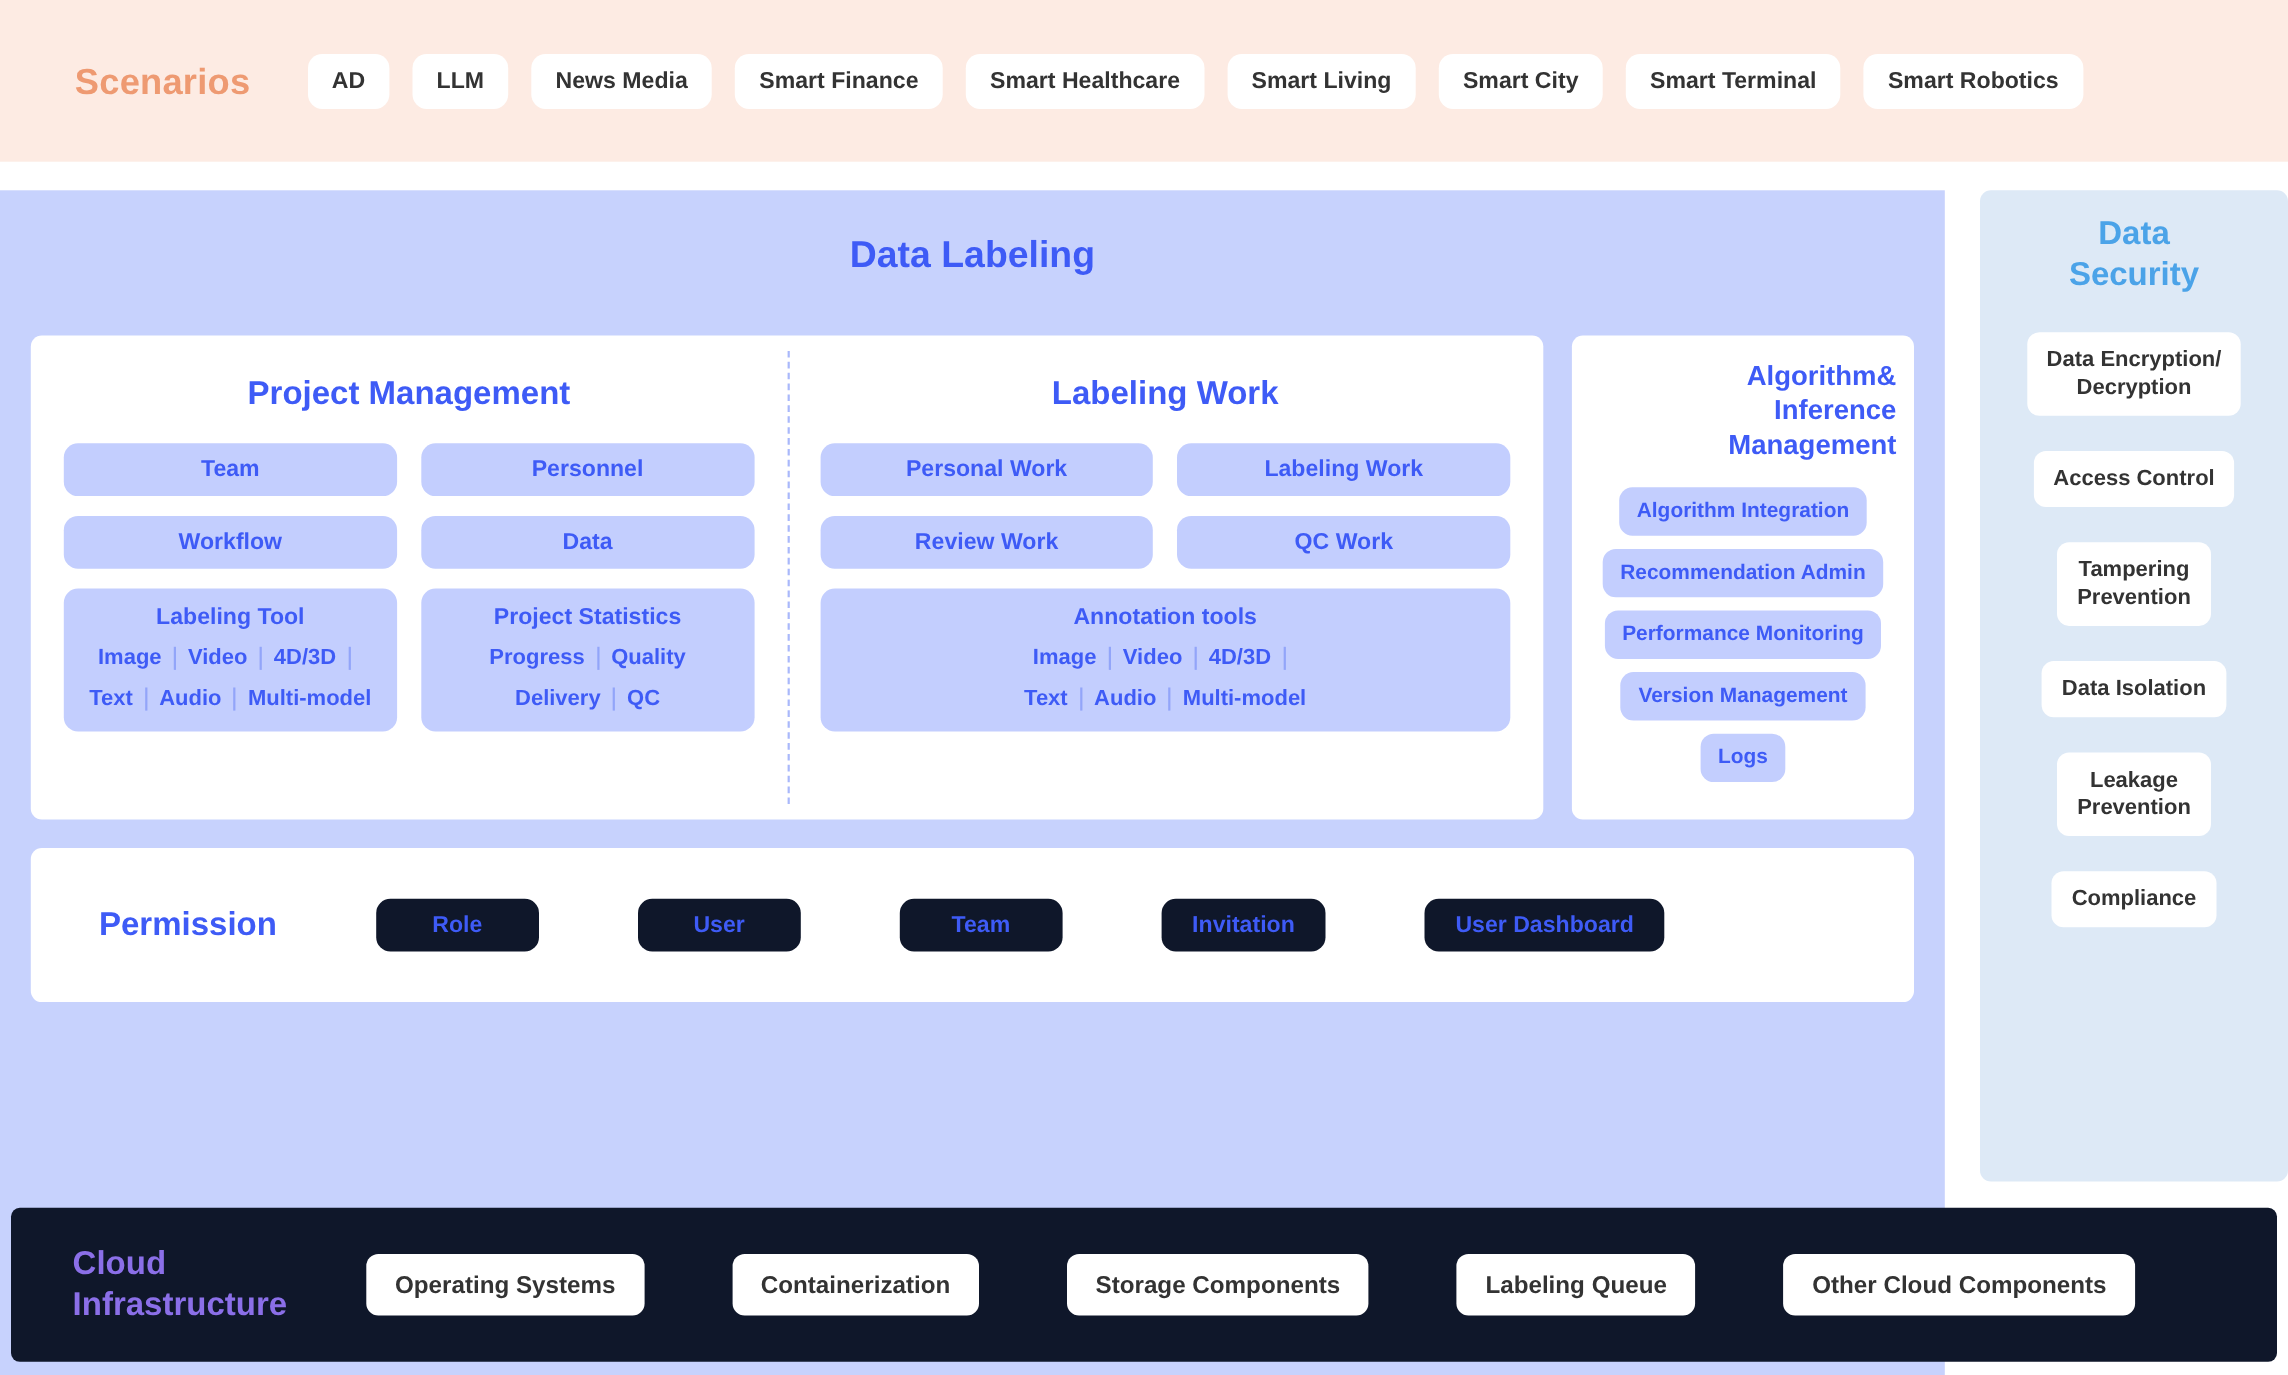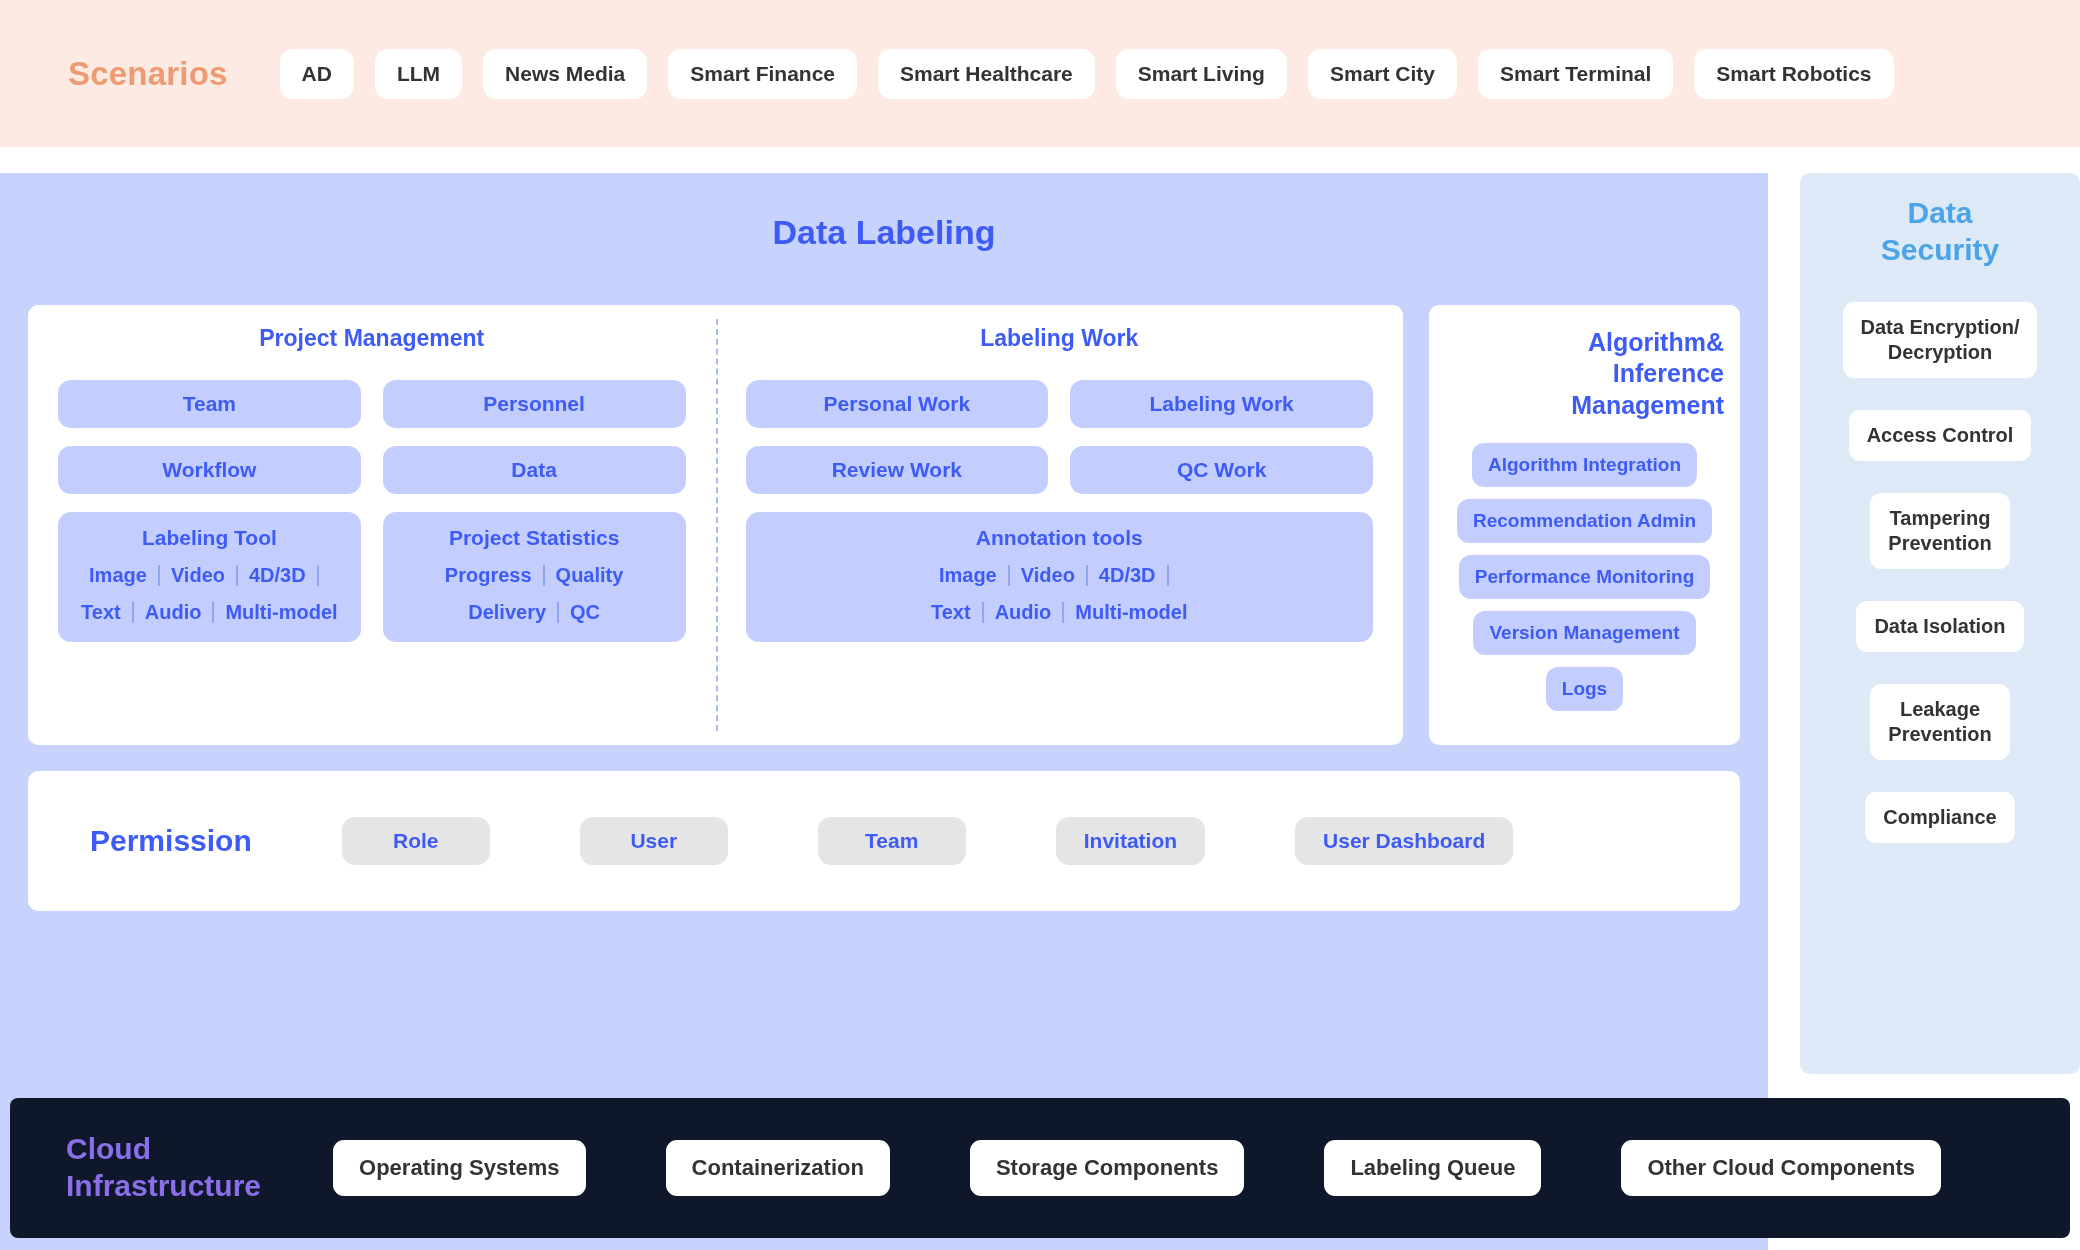--- a/index.html
+++ b/index.html
@@ -61,22 +61,22 @@
     position: relative;
   }
   .card-main { width: 1375px; height: 440px; display: flex; }
   .card-algo { width: 311px; height: 440px; padding: 22px 16px 0; }
 
   .col-half {
     width: 50%; position: relative;
     display: flex; flex-direction: column; align-items: center;
   }
   .col-title {
-    color: #3E5BF6; font-size: 23px; font-weight: bold;
-    margin-top: 20px; margin-bottom: 28px; text-align: center;
+    color: #3E5BF6; font-size: 30px; font-weight: bold;
+    margin-top: 36px; margin-bottom: 28px; text-align: center;
   }
   .vdivider {
     position: absolute; left: 50%; top: 14px; bottom: 14px;
     width: 0; border-left: 2px dashed #A9B8FB;
   }
 
   .pill-grid {
     display: grid; grid-template-columns: 1fr 1fr;
     gap: 18px 22px; width: 100%;
     padding: 0 30px;
@@ -126,21 +126,21 @@
     padding-left: 62px;
   }
   .permission-title {
     color: #3E5BF6; font-size: 30px; font-weight: bold;
     white-space: nowrap;
   }
   .permission-items {
     display: flex; align-items: center; margin-left: 90px; gap: 90px;
   }
   .perm-pill {
-    background: #e5e5e5; border-radius: 13px;
+    background: #0f172a; border-radius: 13px;
     height: 48px; padding: 0 28px; min-width: 148px;
     display: flex; align-items: center; justify-content: center;
     color: #3E5BF6; font-size: 21px; font-weight: bold;
     white-space: nowrap;
   }
 
   
   .security-panel {
     width: 280px; height: 901px;
     background: #DDE9F6; border-radius: 10px;

